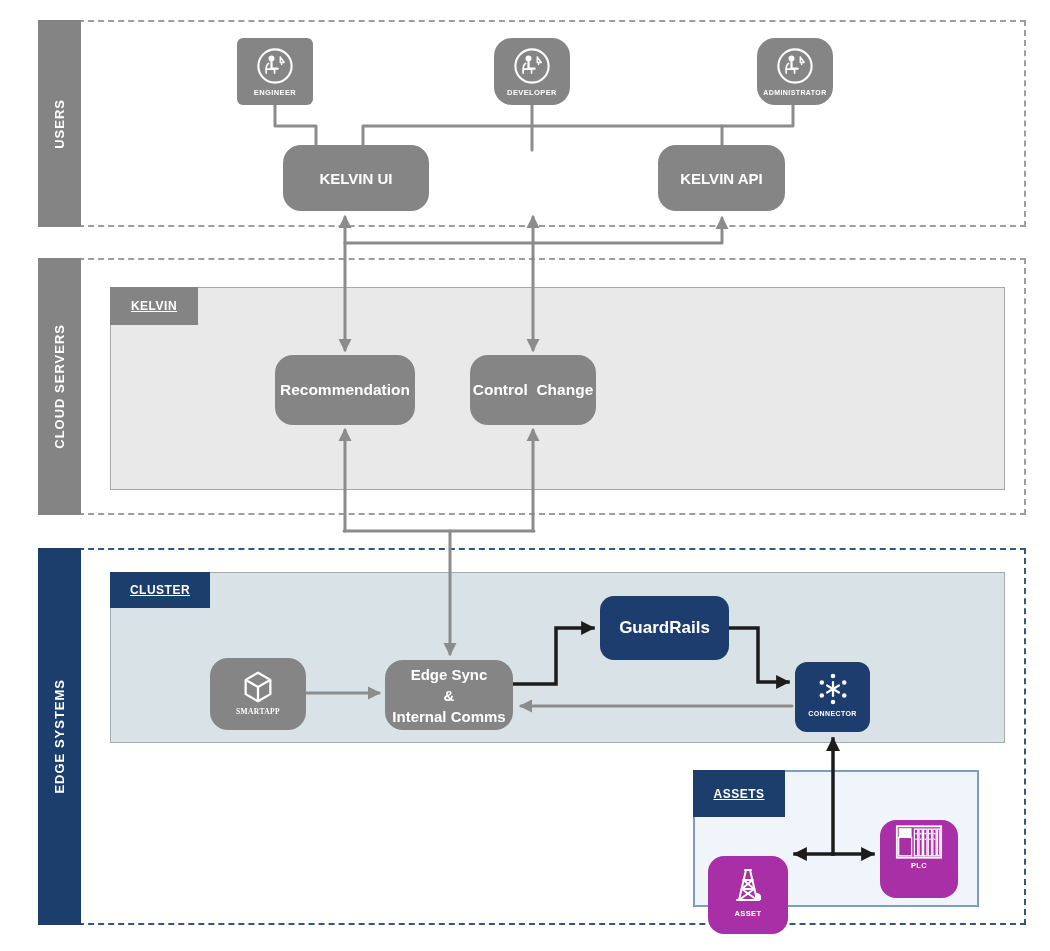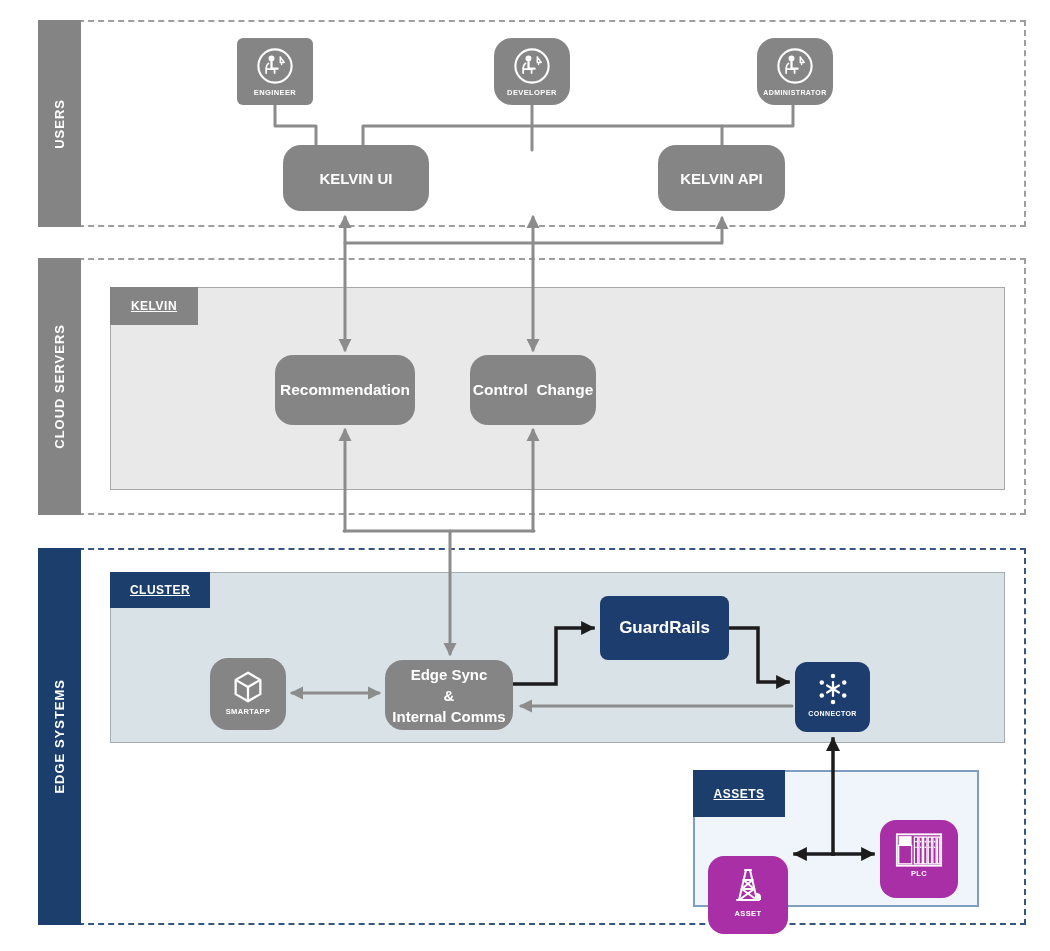--- a/index.html
+++ b/index.html
@@ -18,21 +18,21 @@
   .panel.kelvin{background:#e9e9e9;border:1px solid #a8a8a8;}
   .panel.cluster{background:#d9e2e6;border:1px solid #a2aeb4;}
   .panel.assets{background:#f0f5fb;border:2px solid #7f9dbf;}
 
   .panel-tab{position:absolute;display:flex;align-items:center;justify-content:center;color:#fff;font-weight:bold;font-size:12px;letter-spacing:0.5px;z-index:2;box-sizing:border-box;text-decoration:underline;}
   .panel-tab.gray{background:#848484;}
   .panel-tab.navy{background:#1b3e6c;}
 
   .node{position:absolute;display:flex;align-items:center;justify-content:center;color:#fff;font-weight:bold;text-align:center;box-sizing:border-box;z-index:4;}
   .node.gray{background:#858585;border-radius:18px;font-size:15px;}
-  .node.navy{background:#1c3d6e;border-radius:8px;font-size:17px;}
+  .node.navy{background:#1c3d6e;border-radius:14px;font-size:17px;}
   .node.magenta{background:#a92fa6;border-radius:16px;}
 
   .icon-node{flex-direction:column;justify-content:flex-start;border-radius:14px;padding-top:7px;}
   .icon-node .ilabel{font-size:7.5px;letter-spacing:0.4px;margin-top:2px;line-height:1;}
   .icon-node svg{display:block;}
 
   .multiline{line-height:1.4;font-size:15.5px;}
 
   #wires{position:absolute;left:0;top:0;z-index:2;pointer-events:none;}
 </style>
@@ -145,21 +145,21 @@
     </svg>
     <span class="ilabel" style="font-size:7px;">ADMINISTRATOR</span>
   </div>
 
   <div class="node gray" style="left:283px;top:145px;width:146px;height:66px;">KELVIN UI</div>
   <div class="node gray" style="left:658px;top:145px;width:127px;height:66px;">KELVIN API</div>
 
   <div class="node gray" style="left:275px;top:355px;width:140px;height:70px;font-size:15.5px;">Recommendation</div>
   <div class="node gray" style="left:470px;top:355px;width:126px;height:70px;font-size:15.5px;white-space:pre;">Control  Change</div>
 
-  <div class="node gray icon-node" style="left:210px;top:658px;width:76px;height:72px;border-radius:18px;padding-top:10px;">
+  <div class="node gray icon-node" style="left:210px;top:658px;width:96px;height:72px;border-radius:18px;padding-top:10px;font-family:Liberation Serif, serif;">
     <svg width="38" height="38" viewBox="0 0 40 40">
       <path d="M20 5 L33 12.5 V27.5 L20 35 L7 27.5 V12.5 Z" fill="none" stroke="#fff" stroke-width="2.4" stroke-linejoin="round"></path>
       <path d="M7 12.5 L20 20 L33 12.5 M20 20 V35" fill="none" stroke="#fff" stroke-width="2.4" stroke-linejoin="round"></path>
     </svg>
     <span class="ilabel">SMARTAPP</span>
   </div>
 
   <div class="node gray multiline" style="left:385px;top:660px;width:128px;height:70px;flex-direction:column;">
     <span>Edge Sync</span>
     <span>&amp;</span>
@@ -198,21 +198,21 @@
         <path d="M17.5,14 H26.5 M15.8,23 H28.2"></path>
         <path d="M17.5,14 L28.2,23 M26.5,14 L15.8,23"></path>
         <path d="M15.8,23 L31,34 M28.2,23 L13,34"></path>
         <path d="M11,34 H33"></path>
       </g>
       <path d="M31,27 q4,0.5 4,4 V34 h-6 v-6 z" fill="#fff"></path>
     </svg>
     <span class="ilabel">ASSET</span>
   </div>
 
-  <div class="node magenta icon-node" style="left:880px;top:820px;width:78px;height:78px;padding-top:12px;">
+  <div class="node magenta icon-node" style="left:880px;top:820px;width:78px;height:78px;padding-top:4px;">
     <svg width="48" height="36" viewBox="0 0 52 38">
       <rect x="2" y="2" width="48" height="34" fill="none" stroke="#fff" stroke-width="2"></rect>
       <rect x="4" y="4" width="14" height="10" fill="#fff"></rect>
       <rect x="4" y="14" width="14" height="20" fill="none" stroke="#fff" stroke-width="1.4"></rect>
       <g fill="none" stroke="#fff" stroke-width="1.4">
         <rect x="21" y="5" width="3.6" height="29"></rect>
         <rect x="26" y="5" width="3.6" height="29"></rect>
         <rect x="31" y="5" width="3.6" height="29"></rect>
         <rect x="36" y="5" width="3.6" height="29"></rect>
         <rect x="41" y="5" width="3.6" height="29"></rect>

